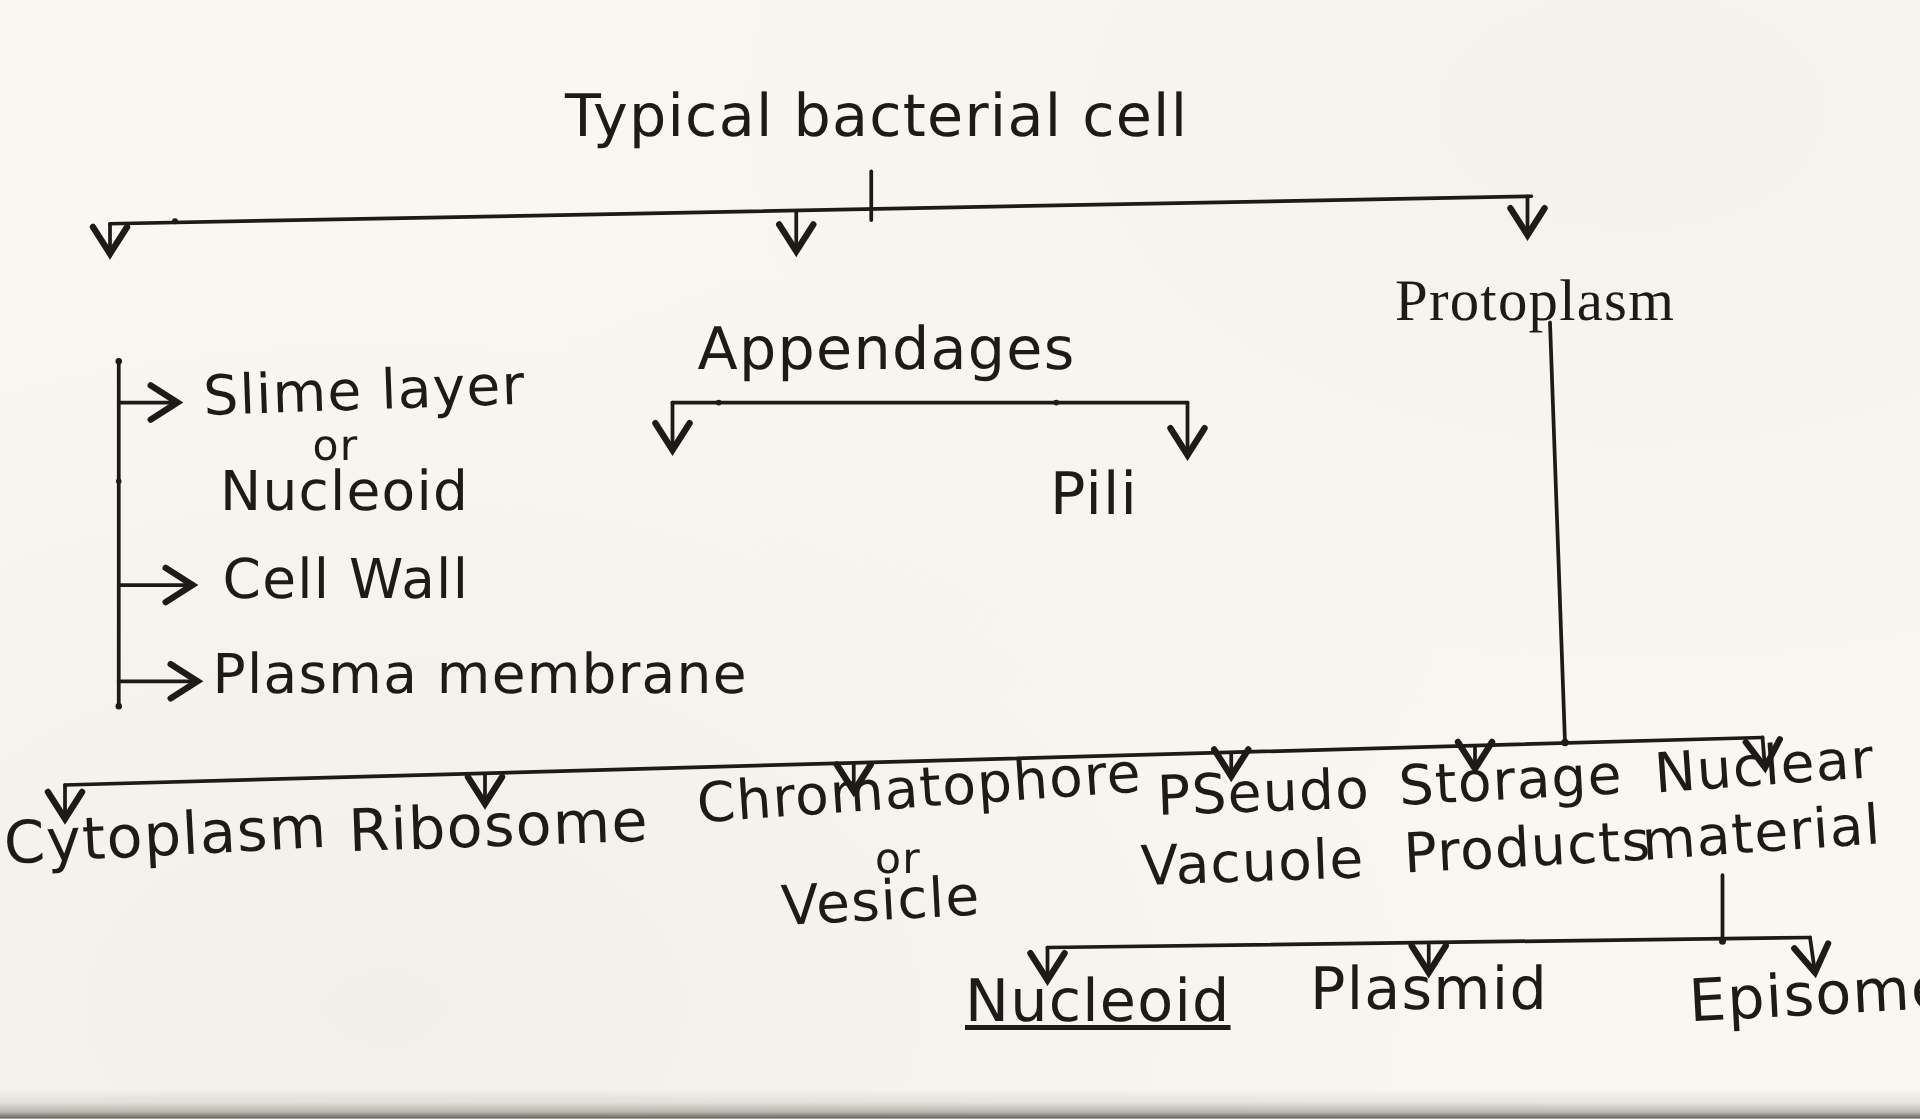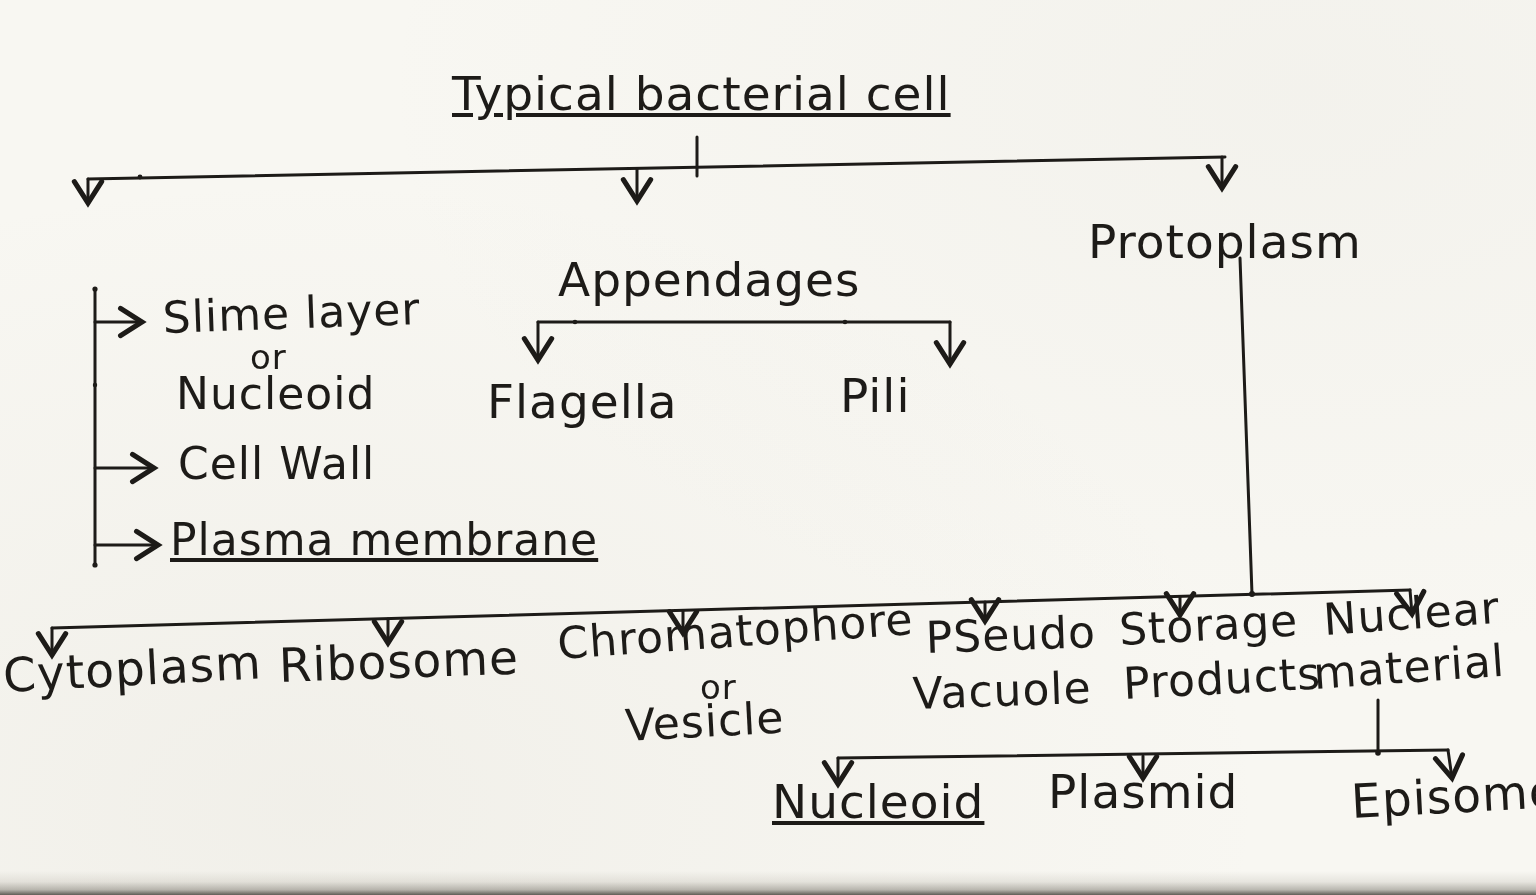--- a/index.html
+++ b/index.html
@@ -123,38 +123,37 @@
     </g>
 
     <g>
       <line x1="838" y1="758" x2="1448" y2="750"></line>
       <line x1="838" y1="758" x2="838" y2="784" marker-end="url(#vArrow)"></line>
       <line x1="1143" y1="756" x2="1143" y2="778" marker-end="url(#vArrow)"></line>
       <line x1="1448" y1="750" x2="1452" y2="778" marker-end="url(#vArrow)"></line>
     </g>
   </svg>
 
-  <div class="lbl big" style="left:452px; top:70px;text-decoration:underline;">Typical bacterial cell</div>
+  <div class="lbl big" style="left:452px; top:70px;">Typical bacterial cell</div>
 
 
   <div class="lbl r-2" style="left:162px; top:296px;">Slime layer</div>
   <div class="lbl small" style="left:250px; top:340px;">or</div>
   <div class="lbl" style="left:176px; top:372px;">Nucleoid</div>
 
   <div class="lbl" style="left:178px; top:442px;">Cell Wall</div>
 
-  <div class="lbl" style="left:170px; top:518px;text-decoration:underline;">Plasma membrane</div>
+  <div class="lbl" style="left:170px; top:518px;">Plasma membrane</div>
 
   <div class="lbl big" style="left:558px; top:216px;margin-top:40px;">Appendages</div>
 
-  <div class="lbl big" style="left:487px; top:378px;">Flagella</div>
 
   <div class="lbl big" style="left:840px; top:372px;">Pili</div>
 
-  <div class="lbl big" style="left:1088px; top:218px;">Protoplasm</div>
+  <div class="lbl big" style="left:1116px; top:218px;font-family:Liberation Serif, serif;">Protoplasm</div>
 
   <div class="lbl big r-3" style="left:2px; top:652px;">Cytoplasm</div>
 
   <div class="lbl big r-2" style="left:278px; top:642px;">Ribosome</div>
 
   <div class="lbl r-4" style="left:556px; top:622px;">Chromatophore</div>
   <div class="lbl small" style="left:700px; top:670px;">or</div>
   <div class="lbl r-3" style="left:624px; top:704px;">Vesicle</div>
 
   <div class="lbl r-2" style="left:925px; top:616px;">PSeudo</div>

